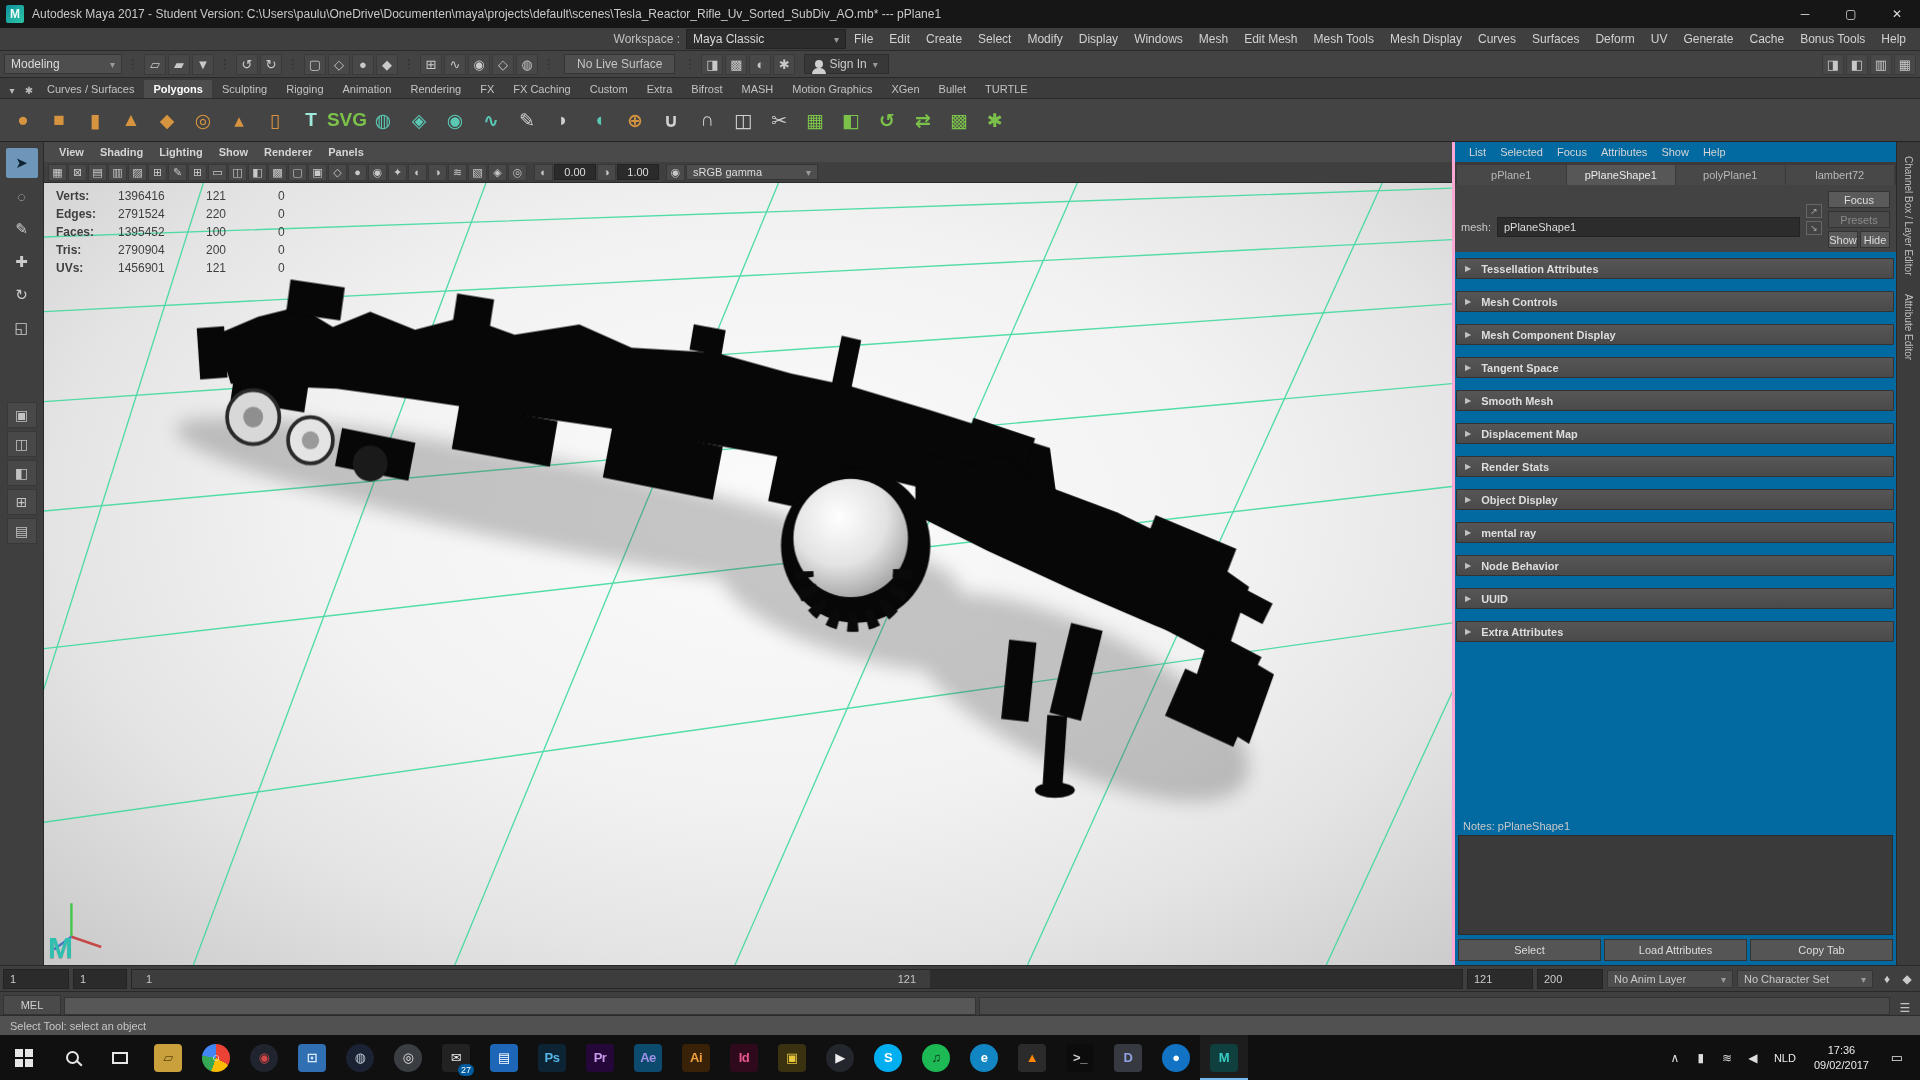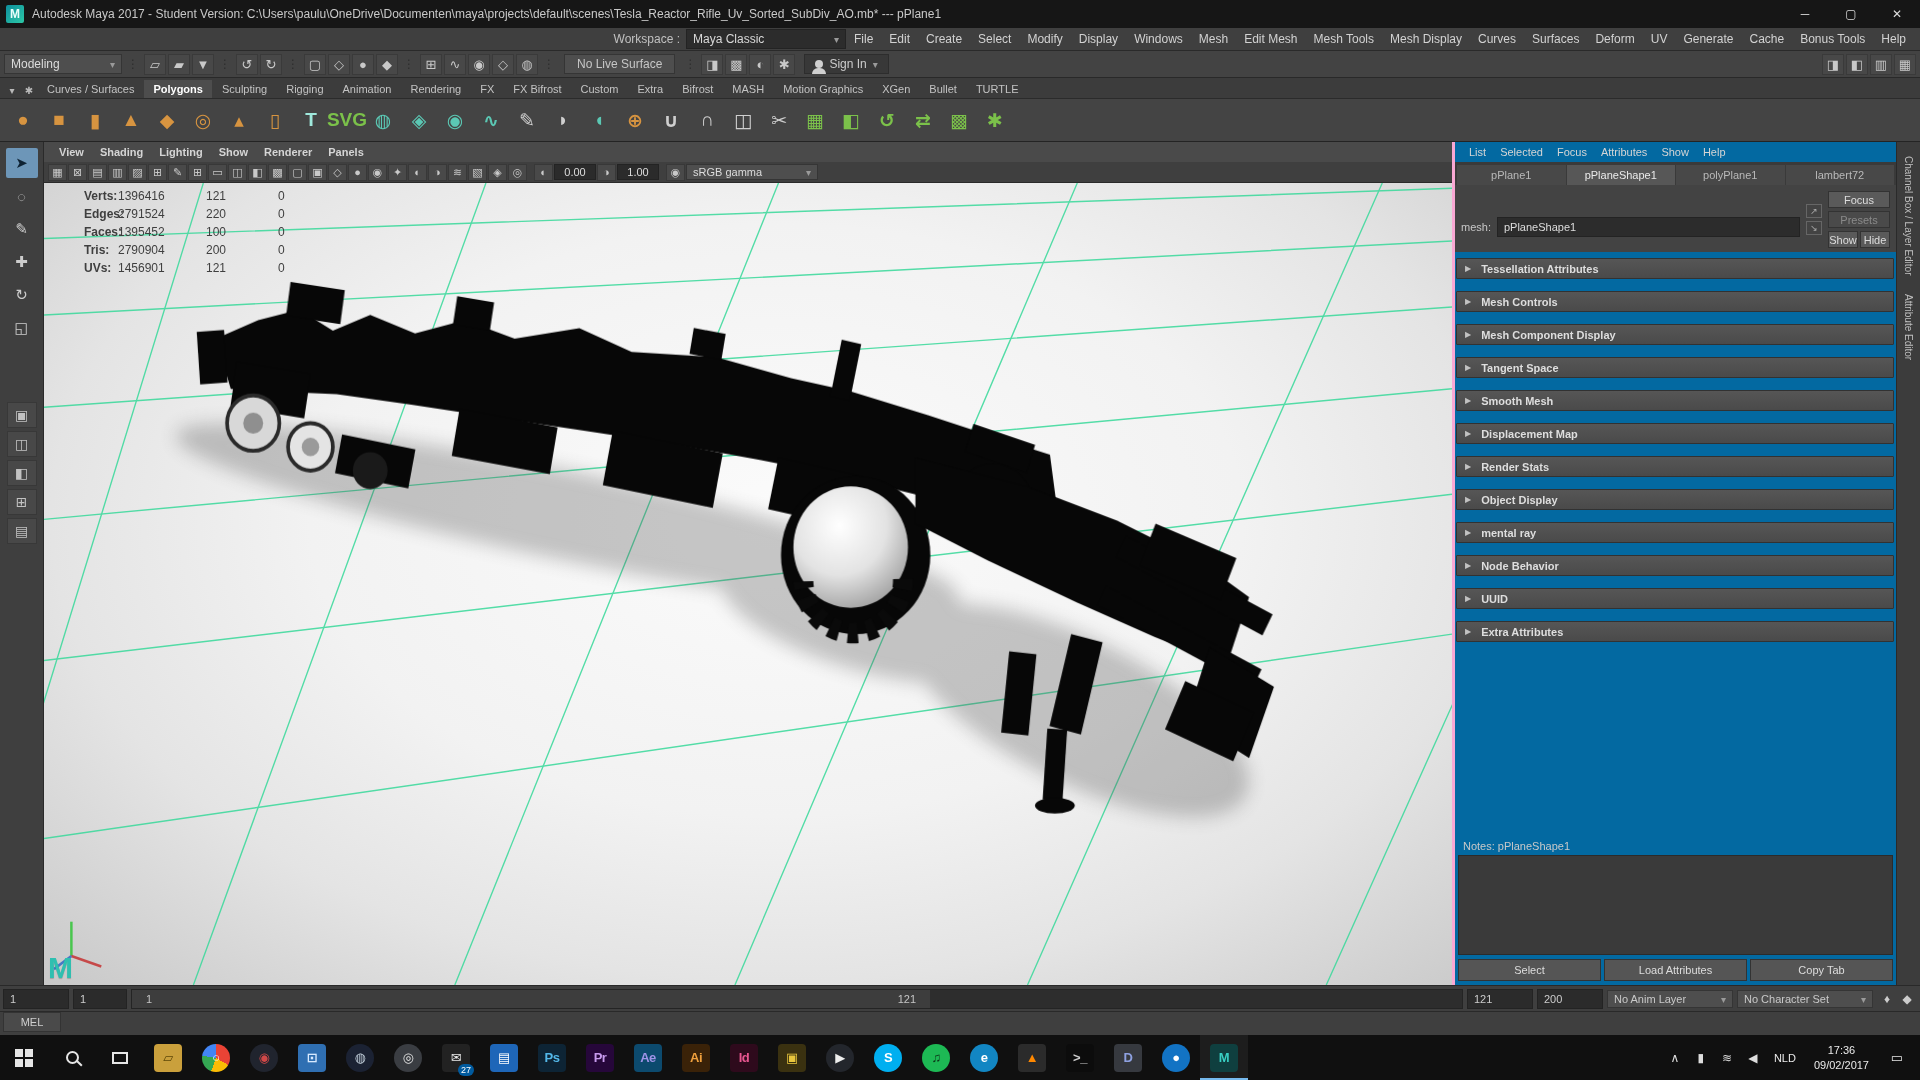--- a/index.html
+++ b/index.html
@@ -57,21 +57,21 @@
   .pm-item { padding:2px 7px; color:#d5d5d5; }
   .vp-toolbar { height:21px; background:#3f3f3f; border-bottom:1px solid #2a2a2a; display:flex; align-items:center; gap:1px; padding:0 4px; flex-shrink:0; }
   .vp-icon { width:19px; height:17px; display:flex; align-items:center; justify-content:center; font-size:11px; color:#c9c9c9; background:#494949; border:1px solid #383838; }
   .vp-sep { width:5px; }
   .vp-field { background:#2b2b2b; border:1px solid #232323; color:#dddddd; font-size:11px; padding:1px 6px; min-width:42px; text-align:center; }
   .vp-dd { width:132px; background:#4e4e4e; border:1px solid #353535; color:#dcdcdc; font-size:11px; padding:1px 6px; display:flex; justify-content:space-between; align-items:center; }
   .canvas { flex:1 1 auto; position:relative; min-height:0; background:radial-gradient(ellipse at 52% 42%, #fbfbfb 0%, #f2f2f2 45%, #e4e4e4 70%, #c8c8c8 100%); }
   .scene { position:absolute; inset:0; width:100%; height:100%; }
   .hud { position:absolute; top:6px; left:12px; display:flex; flex-direction:column; gap:4px; }
   .hud-row { display:grid; grid-template-columns:62px 88px 72px 40px; font-size:12px; color:#3f3f3f; }
-  .hud-row .hud-label { font-weight:bold;margin-left:28px; }
+  .hud-row .hud-label { font-weight:bold; }
   .maya-mark { position:absolute; left:4px; bottom:2px; font-size:30px; font-weight:bold; color:#2fbfb0; line-height:1; text-shadow:0 1px 1px rgba(0,0,0,.2); }
 
   
   .attr-editor { width:444px; background:#0369a1; border-left:3px solid #f9a8d4; display:flex; flex-direction:column; }
   .attr-editor > * { flex-shrink:0; }
   .ae-menu { height:20px; display:flex; align-items:center; gap:2px; padding:0 8px; font-size:11px; }
   .ae-menu .pm-item { padding:2px 6px; }
   .ae-tabs { display:flex; gap:1px; padding:3px 2px 0 2px; background:#3a3a3a; }
   .ae-tab { flex:1; text-align:center; padding:4px 2px; background:#484848; color:#b9b9b9; font-size:11px; white-space:nowrap; overflow:hidden; }
   .ae-tab.active { background:#575757; color:#eaeaea; }
@@ -103,21 +103,21 @@
   .tl-field { background:#2b2b2b; border:1px solid #232323; color:#cccccc; font-size:11px; padding:3px 6px; }
   .w66 { width:66px; } .w54 { width:54px; }
   .tl-slider { flex:1; height:20px; background:#2d2d2d; border:1px solid #242424; position:relative; }
   .tl-inner { position:absolute; left:0; top:0; bottom:0; width:60%; background:#3d3d3d; display:flex; align-items:center; justify-content:space-between; }
   .tl-handle { width:10px; height:100%; background:#606060; }
   .tl-lab { font-size:11px; color:#c5c5c5; padding:0 4px; }
   .tl-dd { background:#4e4e4e; border:1px solid #353535; color:#c9c9c9; font-size:11px; padding:2px 6px; display:flex; justify-content:space-between; align-items:center; }
   .tl-icon { width:20px; text-align:center; font-size:12px; }
 
   
-  .mel-row { height:24px; background:#3f3f3f; border-top:1px solid #292929; display:flex; align-items:flex-start; gap:3px; padding:0 3px;flex-direction:column; }
+  .mel-row { height:24px; background:#3f3f3f; border-top:1px solid #292929; display:flex; align-items:flex-end; gap:3px; padding:0 3px; }
   .mel-label { width:58px; text-align:center; font-size:11px; color:#cfcfcf; background:#4a4a4a; border:1px solid #333; padding:3px 0; }
   .mel-input { flex:1; height:18px; background:#575757; border:1px solid #333; }
   .mel-output { flex:1; height:18px; background:#494949; border:1px solid #333; }
   .mel-icon { width:24px; text-align:center; color:#c2c2c2; }
   .help-row { height:20px; background:#515151; border-top:1px solid #2c2c2c; display:flex; align-items:center; padding:0 10px; font-size:11px; color:#c6c6c6; }
 
   
   .taskbar { height:45px; background:#101010; display:flex; align-items:stretch; }
   .tb-btn { width:48px; display:flex; align-items:center; justify-content:center; color:#e6e6e6; }
   .win-glyph { display:grid; grid-template-columns:8px 8px; grid-template-rows:8px 8px; gap:2px; }
@@ -239,21 +239,21 @@
     <span class="shelf-mini">▾</span>
     <span class="shelf-mini">✱</span>
 
   <span class="shelf-tab">Curves / Surfaces</span>
       <span class="shelf-tab active">Polygons</span>
       <span class="shelf-tab">Sculpting</span>
       <span class="shelf-tab">Rigging</span>
       <span class="shelf-tab">Animation</span>
       <span class="shelf-tab">Rendering</span>
       <span class="shelf-tab">FX</span>
-      <span class="shelf-tab">FX Bifrost</span>
+      <span class="shelf-tab">FX Caching</span>
       <span class="shelf-tab">Custom</span>
       <span class="shelf-tab">Extra</span>
       <span class="shelf-tab">Bifrost</span>
       <span class="shelf-tab">MASH</span>
       <span class="shelf-tab">Motion Graphics</span>
       <span class="shelf-tab">XGen</span>
       <span class="shelf-tab">Bullet</span>
       <span class="shelf-tab">TURTLE</span>
     </div>
 
@@ -590,20 +590,23 @@
       </span>
   </div>
 
   <div class="mel-row">
     <span class="mel-label">MEL</span>
     <span class="mel-input"></span>
     <span class="mel-output"></span>
     <span class="mel-icon">☰</span>
   </div>
 
+  <div class="help-row">
+    <span>Select Tool: select an object</span>
+  </div>
 
   <div class="taskbar">
     <span class="tb-btn">
         <span class="win-glyph">
           <span></span>
           <span></span>
           <span></span>
           <span></span>
         </span>
       </span>

